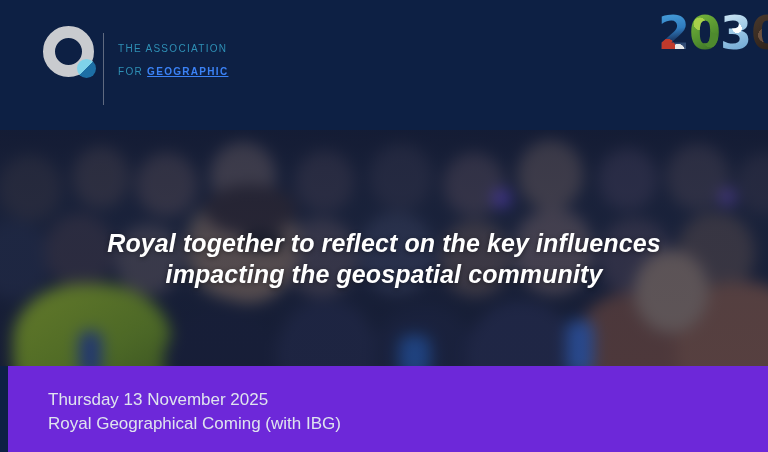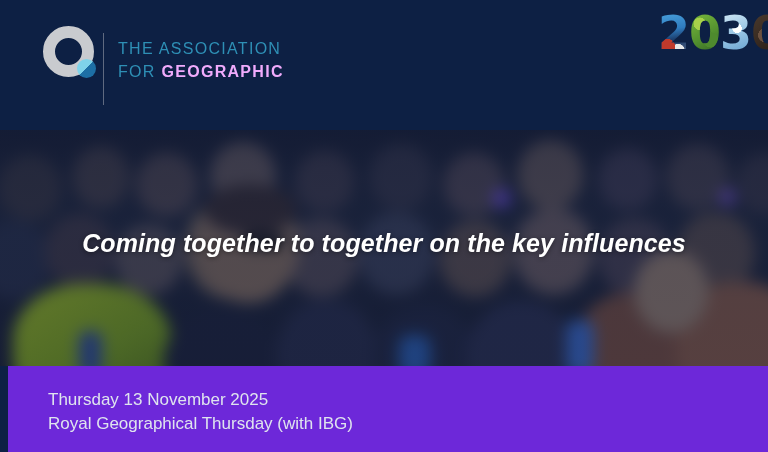--- a/index.html
+++ b/index.html
@@ -66,26 +66,26 @@
     width: 1px; height: 72px;
     background: #5f6a80;
   }
 
   #assoc-text {
     position: absolute;
     left: 118px; top: 37px;
     line-height: 23px;
   }
   .assoc-line {
-    font-size: 16px;
+    font-size: 10px;
     letter-spacing: 1.3px;
     color: #2e8fb5;
     white-space: nowrap;
   }
-  .assoc-strong { font-weight: bold; color: #f0abfc; }
+  .assoc-strong { font-weight: bold; color: #3b82f6; text-decoration: underline; }
   .assoc-light  { font-weight: 400; }
 
   
   #logo-2030 {
     position: absolute;
     right: 18px; top: 8px;
     width: 92px; height: 48px;
     display: flex;
     align-items: flex-end;
   }
@@ -258,23 +258,24 @@
       <div class="blob" style="left:556px;top:186px;width:26px;height:52px;border-radius:10px;background:#3f6fd0;"></div>
       <div class="blob" style="left:398px;top:200px;width:30px;height:40px;border-radius:10px;background:#2f63b8;"></div>
       <div class="blob" style="left:96px;top:196px;width:22px;height:44px;border-radius:9px;background:#35539c;"></div>
       <div class="blob" style="left:486px;top:62px;width:18px;height:18px;background:#6f4fd8;"></div>
       <div class="blob" style="left:700px;top:62px;width:16px;height:16px;background:#7a56c8;"></div>
     </div>
     <div id="photo-scrim"></div>
   </div>
 
   <div id="headline">
-    <div>Coming together to together on the key influences</div>
+    <div>Royal together to reflect on the key influences</div>
+    <div>impacting the geospatial community</div>
   </div>
 
   <div id="footer-band">
     <div id="footer-text">
       <div class="footer-line">Thursday 13 November 2025</div>
-      <div class="footer-line">Royal Geographical Thursday (with IBG)</div>
+      <div class="footer-line">Royal Geographical Coming (with IBG)</div>
     </div>
   </div>
 
 </div>
 
 </body></html>

